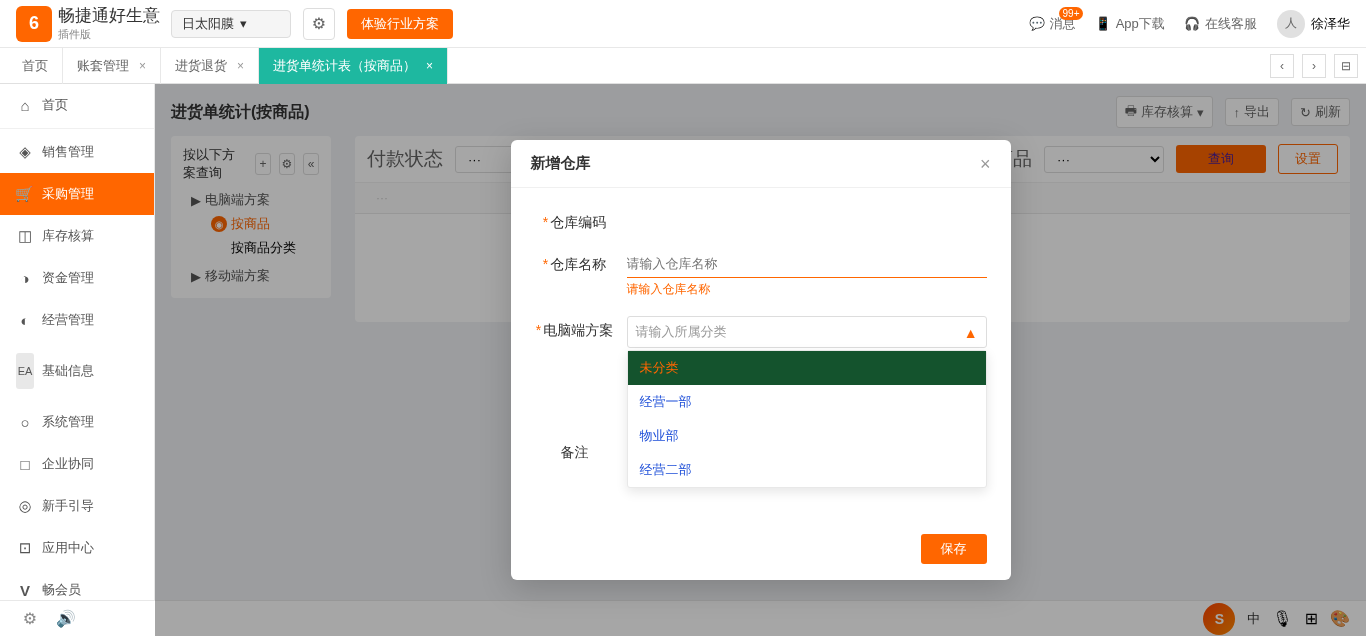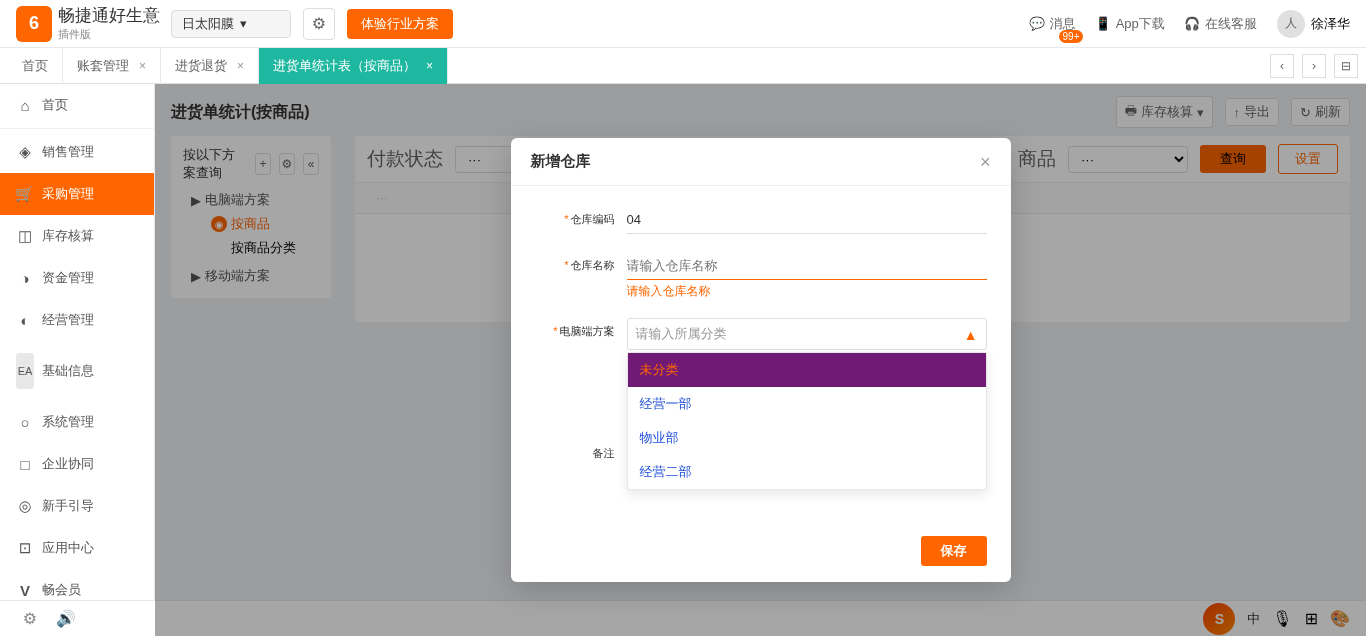--- a/index.html
+++ b/index.html
@@ -93,21 +93,20 @@
       position: absolute;
       top: -8px;
       right: -8px;
       background: #f60;
       color: #fff;
       font-size: 10px;
       border-radius: 8px;
       padding: 1px 4px;
       min-width: 16px;
       text-align: center;
-      margin-top: 23px;
     }
     .avatar-area {
       display: flex;
       align-items: center;
       gap: 6px;
       cursor: pointer;
     }
     .avatar-circle {
       width: 28px; height: 28px;
       background: #e0e0e0;
@@ -305,23 +304,23 @@
     .filter-select {
       border: 1px solid #ddd;
       padding: 4px 8px;
       border-radius: 3px;
       font-size: 13px;
       background: #fff;
       min-width: 120px;
     }
     .search-btn {
       background: #f60;
-      color: #000000;
+      color: #4c1d95;
       border: none;
-      padding: 5px 20px;
+      padding: 5px 32px;
       border-radius: 3px;
       cursor: pointer;
       font-size: 13px;
     }
     .set-btn {
       background: #fff;
       color: #f60;
       border: 1px solid #f60;
       padding: 5px 16px;
       border-radius: 3px;
@@ -397,22 +396,22 @@
     }
     .dialog-body { padding: 20px 24px; }
     .form-row {
       display: flex;
       align-items: flex-start;
       margin-bottom: 18px;
       gap: 12px;
     }
     .form-label {
       width: 80px;
-      text-align: right;
-      font-size: 11px;
+      text-align: center;
+      font-size: 14px;
       color: #333;
       padding-top: 6px;
       flex-shrink: 0;
     }
     .required { color: #f60; margin-right: 2px; }
     .form-input-wrap { flex: 1; position: relative; }
     .form-input {
       width: 100%;
       border: none;
       border-bottom: 1px solid #ddd;
@@ -458,21 +457,21 @@
       box-shadow: 0 4px 12px rgba(0,0,0,0.1);
       z-index: 200;
       margin-top: 2px;
     }
     .dropdown-item {
       padding: 8px 12px;
       font-size: 13px;
       cursor: pointer;
       color: #1d4ed8;
     }
-    .dropdown-item.selected { background: #701a75; color: #f60; }
+    .dropdown-item.selected { background: #14532d; color: #f60; }
     .textarea-input {
       width: 100%;
       border: none;
       border-bottom: 1px solid #ddd;
       font-size: 13px;
       color: #333;
       outline: none;
       resize: none;
       background: transparent;
       padding: 6px 0;
@@ -485,21 +484,20 @@
       gap: 12px;
     }
     .btn-save {
       background: #f60;
       color: #fff;
       border: none;
       padding: 6px 20px;
       border-radius: 3px;
       cursor: pointer;
       font-size: 13px;
-      font-weight: bold;
     }
 
     
     .bottom-bar {
       position: absolute;
       bottom: 0;
       left: 0;
       right: 0;
       height: 36px;
       background: #fff;
@@ -752,23 +750,20 @@
           <div class="dialog-header">
             <span class="dialog-title">新增仓库</span>
             <span class="dialog-close">×</span>
           </div>
           <div class="dialog-body">
 
             <div class="form-row">
               <div class="form-label">
                 <span class="required">*</span><span>仓库编码</span>
               </div>
-              <div class="form-input-wrap">
-                <input class="form-input" value="04" style="">
-              </div>
             </div>
 
             <div class="form-row">
               <div class="form-label">
                 <span class="required">*</span><span>仓库名称</span>
               </div>
               <div class="form-input-wrap">
                 <input class="form-input error-border" placeholder="请输入仓库名称" style="">
                 <div class="error-msg">请输入仓库名称</div>
               </div>

